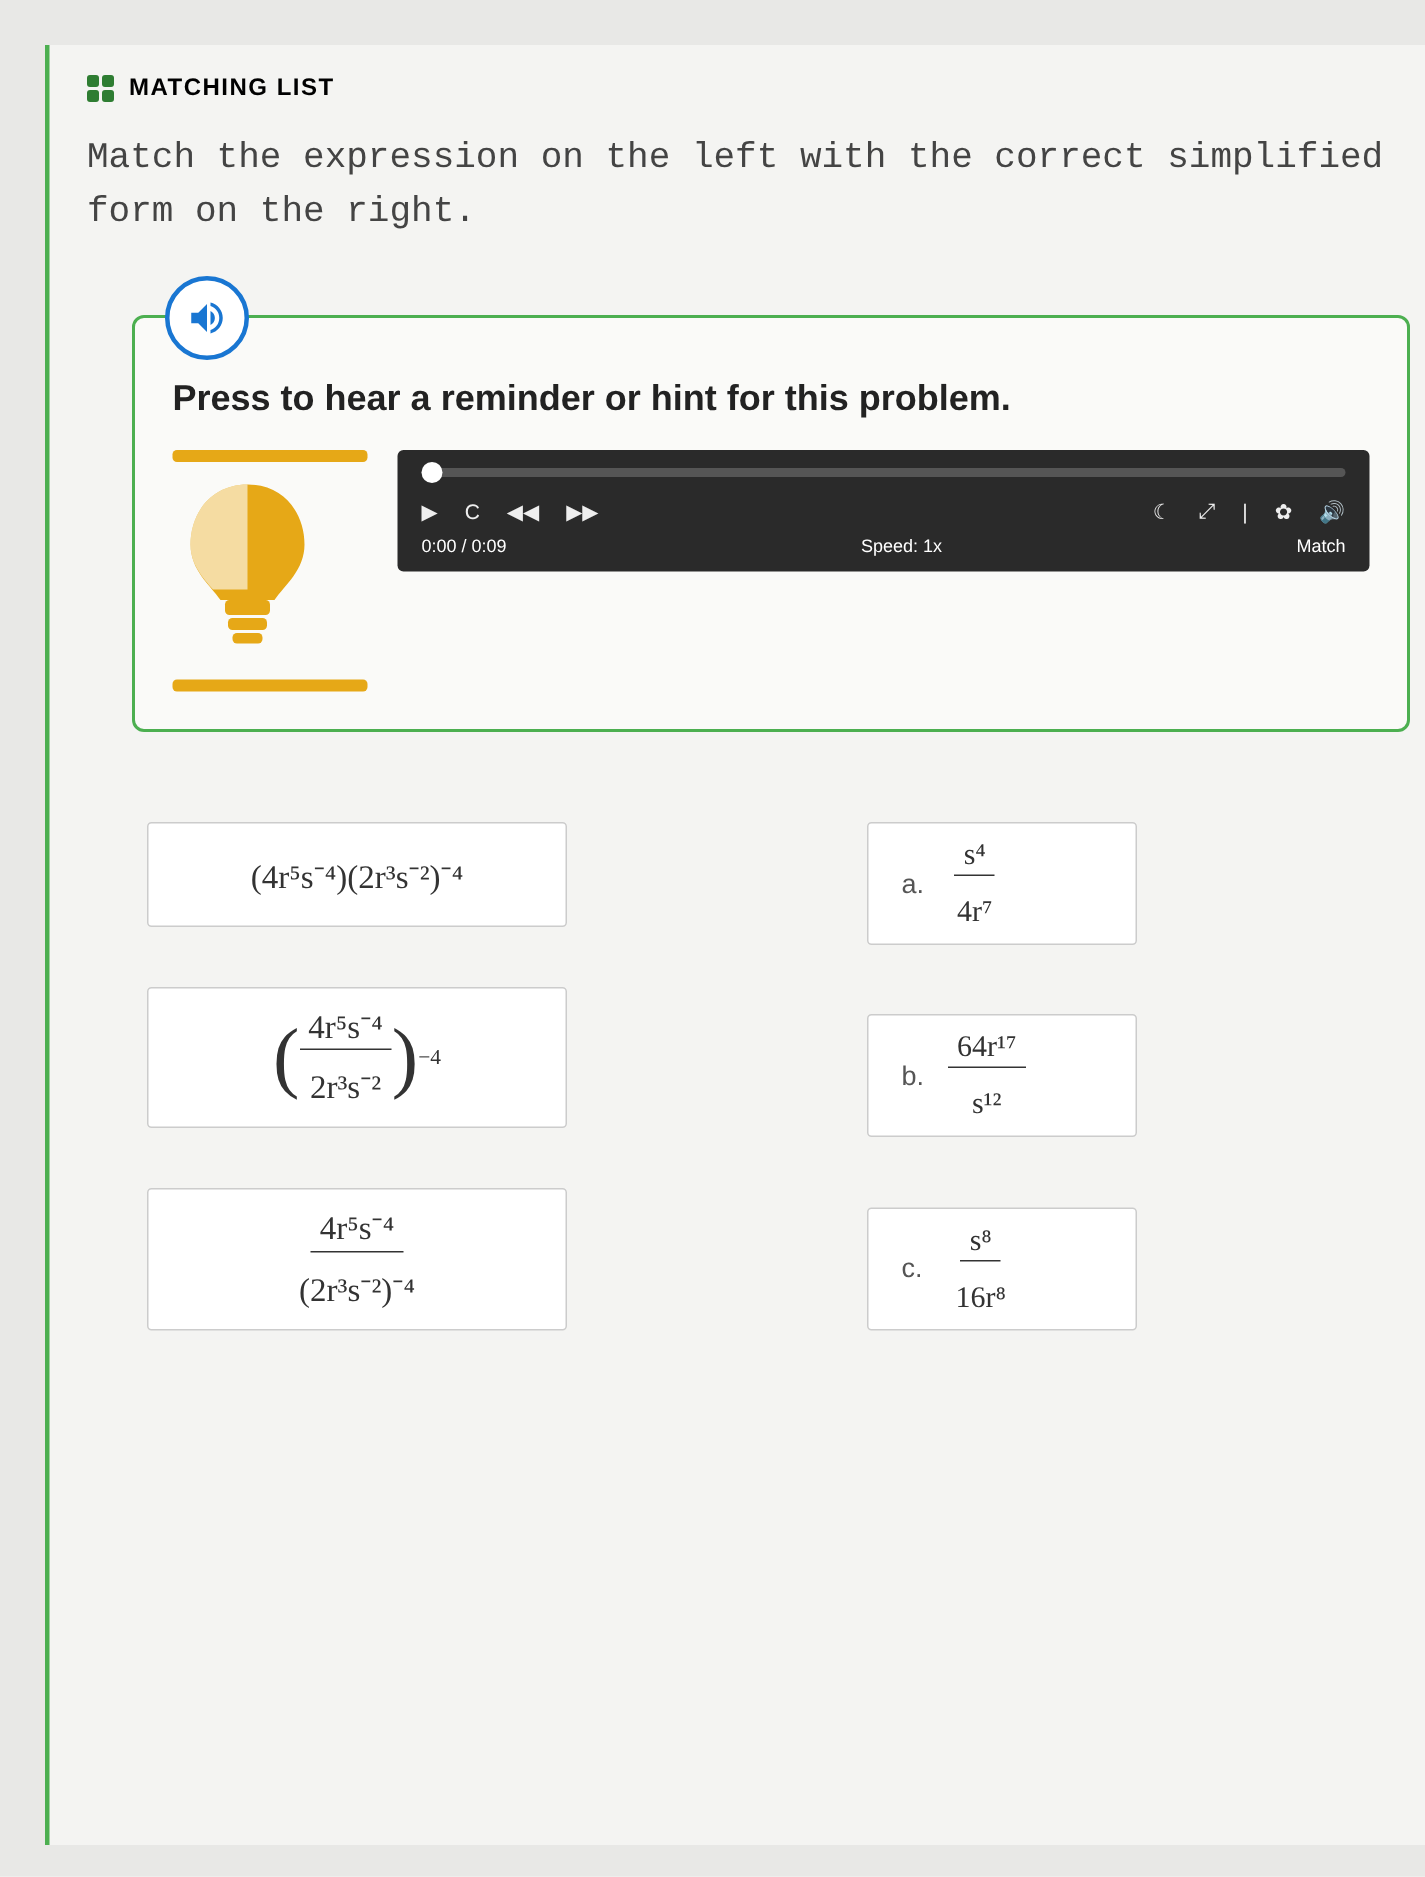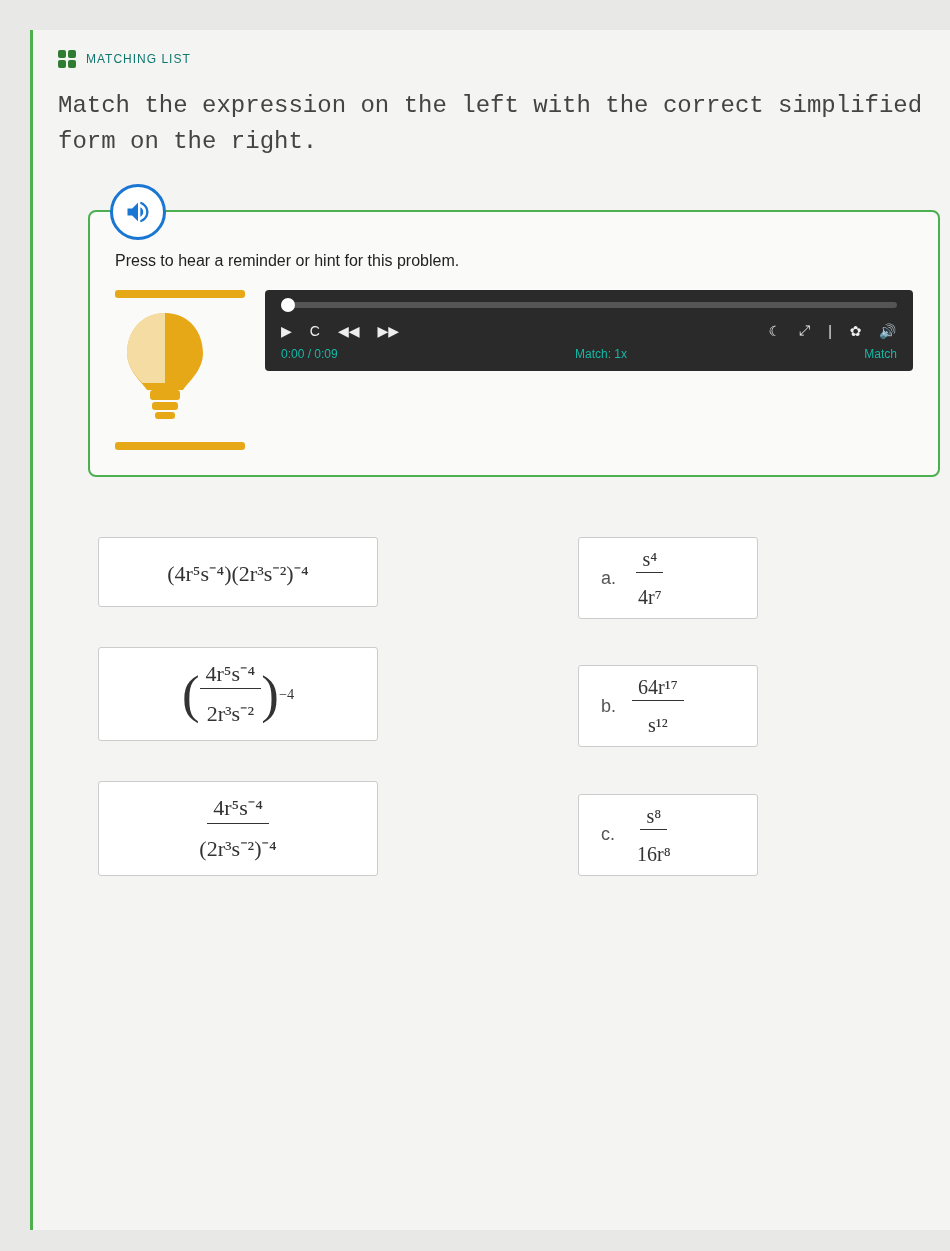--- a/index.html
+++ b/index.html
@@ -26,23 +26,23 @@
     display: grid;
     grid-template-columns: 8px 8px;
     grid-template-rows: 8px 8px;
     gap: 2px;
   }
   .grid-icon span {
     background: #2e7d32;
     border-radius: 2px;
   }
   .section-label {
-    color: #0f766e;
-    font-weight: normal;
-    font-size: 12px;
+    color: #000000;
+    font-weight: bold;
+    font-size: 16px;
     letter-spacing: 1px;
   }
   .prompt {
     font-size: 24px;
     color: #444;
     margin-bottom: 50px;
     line-height: 1.5;
     font-family: Liberation Mono, monospace;
   }
   .hint-card {
@@ -62,22 +62,22 @@
     border-radius: 50%;
     background: #fff;
     border: 3px solid #1976d2;
     display: flex;
     align-items: center;
     justify-content: center;
     cursor: pointer;
   }
   .audio-btn svg { width: 28px; height: 28px; fill: #1976d2; }
   .hint-instruction {
-    font-size: 16px;
-    font-weight: normal;
+    font-size: 24px;
+    font-weight: bold;
     color: #222;
     margin-bottom: 20px;
   }
   .hint-row {
     display: flex;
     gap: 20px;
     align-items: flex-start;
   }
   .bulb-col {
     width: 130px;
@@ -130,21 +130,21 @@
   .controls-row .ctrl {
     color: #eee;
     cursor: pointer;
     font-size: 14px;
   }
   .controls-row .spacer { flex: 1; }
   .status-row {
     display: flex;
     justify-content: space-between;
     font-size: 12px;
-    color: #14b8a6;
+    color: #ffffff;
   }
   .hint-text {
     margin-top: 16px;
     font-size: 18px;
     font-style: italic;
     color: #555;
     line-height: 1.5;
   }
   .matching-area {
     display: flex;
@@ -260,21 +260,21 @@
             <span class="ctrl">▶▶</span>
             <span class="spacer"></span>
             <span class="ctrl">☾</span>
             <span class="ctrl">⤢</span>
             <span class="ctrl">|</span>
             <span class="ctrl">✿</span>
             <span class="ctrl">🔊</span>
           </div>
           <div class="status-row">
             <span>0:00 / 0:09</span>
-            <span>Match: 1x</span>
+            <span>Speed: 1x</span>
             <span>Match</span>
           </div>
         </div>
       </div>
     </div>
   </div>
 
   <div class="matching-area">
     <div class="col-left">
       <div class="expr-card">

